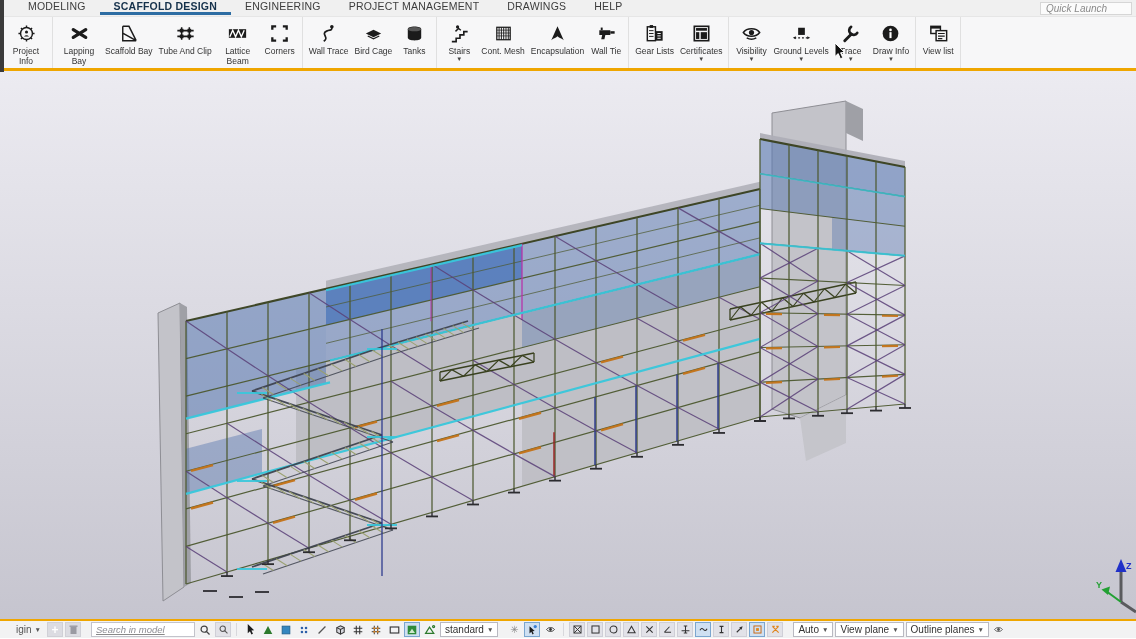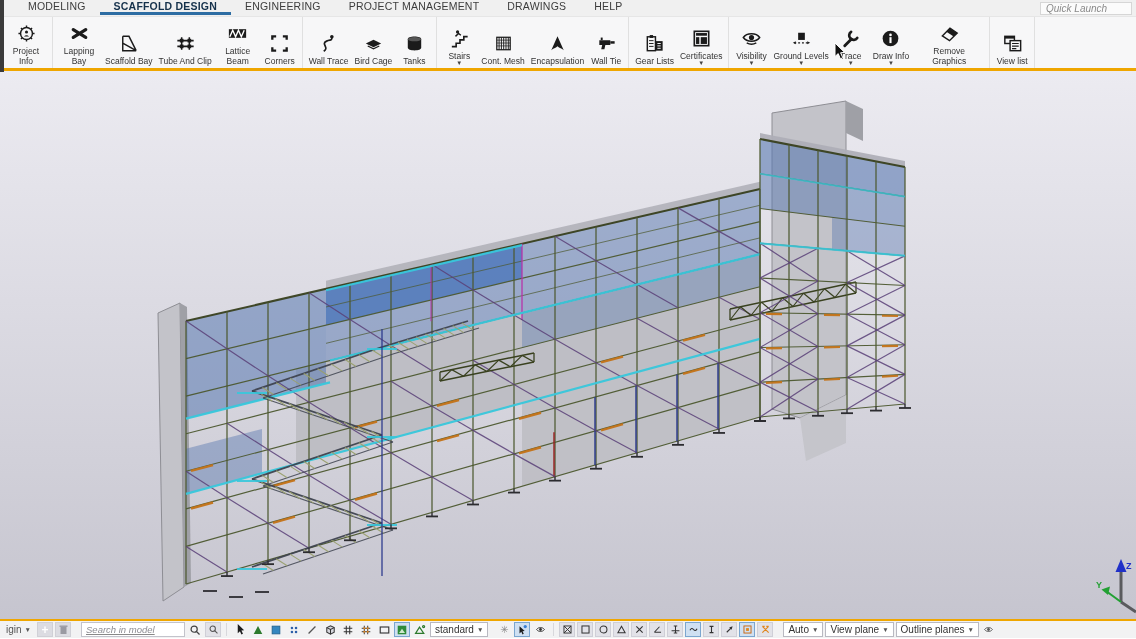--- a/index.html
+++ b/index.html
@@ -16,40 +16,40 @@
   .mtab.active { color:#15314b; font-weight:bold; border-bottom:3px solid #2d6da3; }
   .quick-launch { margin-left:auto; margin-right:4px; align-self:center;
     width:92px; height:13px; border:1px solid #d6d6d6; background:#fbfbfb;
     font-style:italic; font-size:10px; color:#8a8a8a; padding:0 5px;
     font-family:"Liberation Sans", sans-serif; }
   .quick-launch::placeholder { color:#8a8a8a; font-style:italic; }
 
   
   .ribbon { height:54px; background:#f7f7f8; display:flex; align-items:stretch;
     border-bottom:3px solid #efa600; }
-  .rgroup { display:flex; align-items:flex-end; padding:2px 3px;
+  .rgroup { display:flex; align-items:flex-start; padding:2px 3px;
     border-right:1px solid #e0e0e0; }
   .ritem { display:flex; flex-direction:column; align-items:center;
     padding:2px 3px 0; min-width:38px; max-width:74px; cursor:default; }
   .ritem .ricon { height:25px; display:flex; align-items:center; justify-content:center; }
   .ritem .rlabel { font-size:8.5px; line-height:9.5px; text-align:center;
     color:#333; margin-top:1px; white-space:pre-line; }
   .ritem .caret { font-size:6px; color:#444; line-height:5px; }
   .narrow { max-width:46px; }
   svg.ic { display:block; }
 
   
   .viewport { position:relative; width:1136px; height:548px;
     background:linear-gradient(180deg,#ecebf1 0%, #dcdbe3 42%, #c6c5cf 100%); }
   .viewport svg { position:absolute; left:0; top:0; }
   .cursor { position:absolute; left:833px; top:42px; z-index:40; }
 
   
   .statusbar { height:19px; border-top:2px solid #efa600; background:#f2f2f3;
-    display:flex; align-items:center; padding:0 2px; gap:2px; font-size:10px; color:#444; }
+    display:flex; align-items:center; padding:0 12px; gap:2px; font-size:10px; color:#444; }
   .sb-sep { width:1px; height:13px; background:#d8d8dc; margin:0 3px; }
   .sb-drop { display:flex; align-items:center; gap:3px; background:#fff;
     border:1px solid #b9b9c1; height:15px; padding:0 4px; color:#333; cursor:default; }
   .sb-drop.flat { background:transparent; border:none; color:#555; }
   .sb-drop .dcaret { font-size:6.5px; color:#555; }
   .sb-btn { width:16px; height:15px; display:flex; align-items:center;
     justify-content:center; background:#e2e2e8; border:1px solid #cfcfd7; cursor:default; }
   .sb-btn.bare { background:transparent; border-color:transparent; }
   .sb-btn.pressed { background:#cfe0f2; border-color:#7ba6cf; }
   .sb-btn.disabled { background:#dcdce2; border-color:#d0d0d6; }
@@ -275,29 +275,20 @@
     <div class="ritem narrow">
       <span class="ricon">
         <svg class="ic" width="23" height="23" viewBox="0 0 24 24">
           <circle cx="12" cy="12" r="8.2" fill="#1b1b1b"></circle>
           <circle cx="12" cy="8.3" r="1.4" fill="#fff"></circle>
           <rect x="10.9" y="10.6" width="2.2" height="6.2" fill="#fff"></rect>
         </svg>
         </span>
       <span class="rlabel">Draw Info</span>
       <span class="caret">▼</span>
-    </div>
-    <div class="ritem">
-      <span class="ricon">
-        <svg class="ic" width="23" height="23" viewBox="0 0 24 24" fill="none" stroke="#1b1b1b">
-          <polygon points="4.5,14.5 12.5,6.5 20,11.5 12,19.5" stroke-width="1.5"></polygon>
-          <polygon points="12.5,6.5 20,11.5 16.3,15.2 8.8,10.2" fill="#1b1b1b" stroke="none"></polygon>
-        </svg>
-        </span>
-      <span class="rlabel">Remove Graphics</span>
     </div>
   </div>
 
   <div class="rgroup">
     <div class="ritem">
       <span class="ricon">
         <svg class="ic" width="23" height="23" viewBox="0 0 24 24" fill="none" stroke="#1b1b1b">
           <rect x="4" y="4.5" width="10" height="7.5" stroke-width="1.5"></rect>
           <rect x="4" y="4.5" width="10" height="2.4" fill="#1b1b1b" stroke="none"></rect>
           <rect x="9.5" y="9" width="11" height="10.5" fill="#f7f7f8" stroke-width="1.5"></rect>

